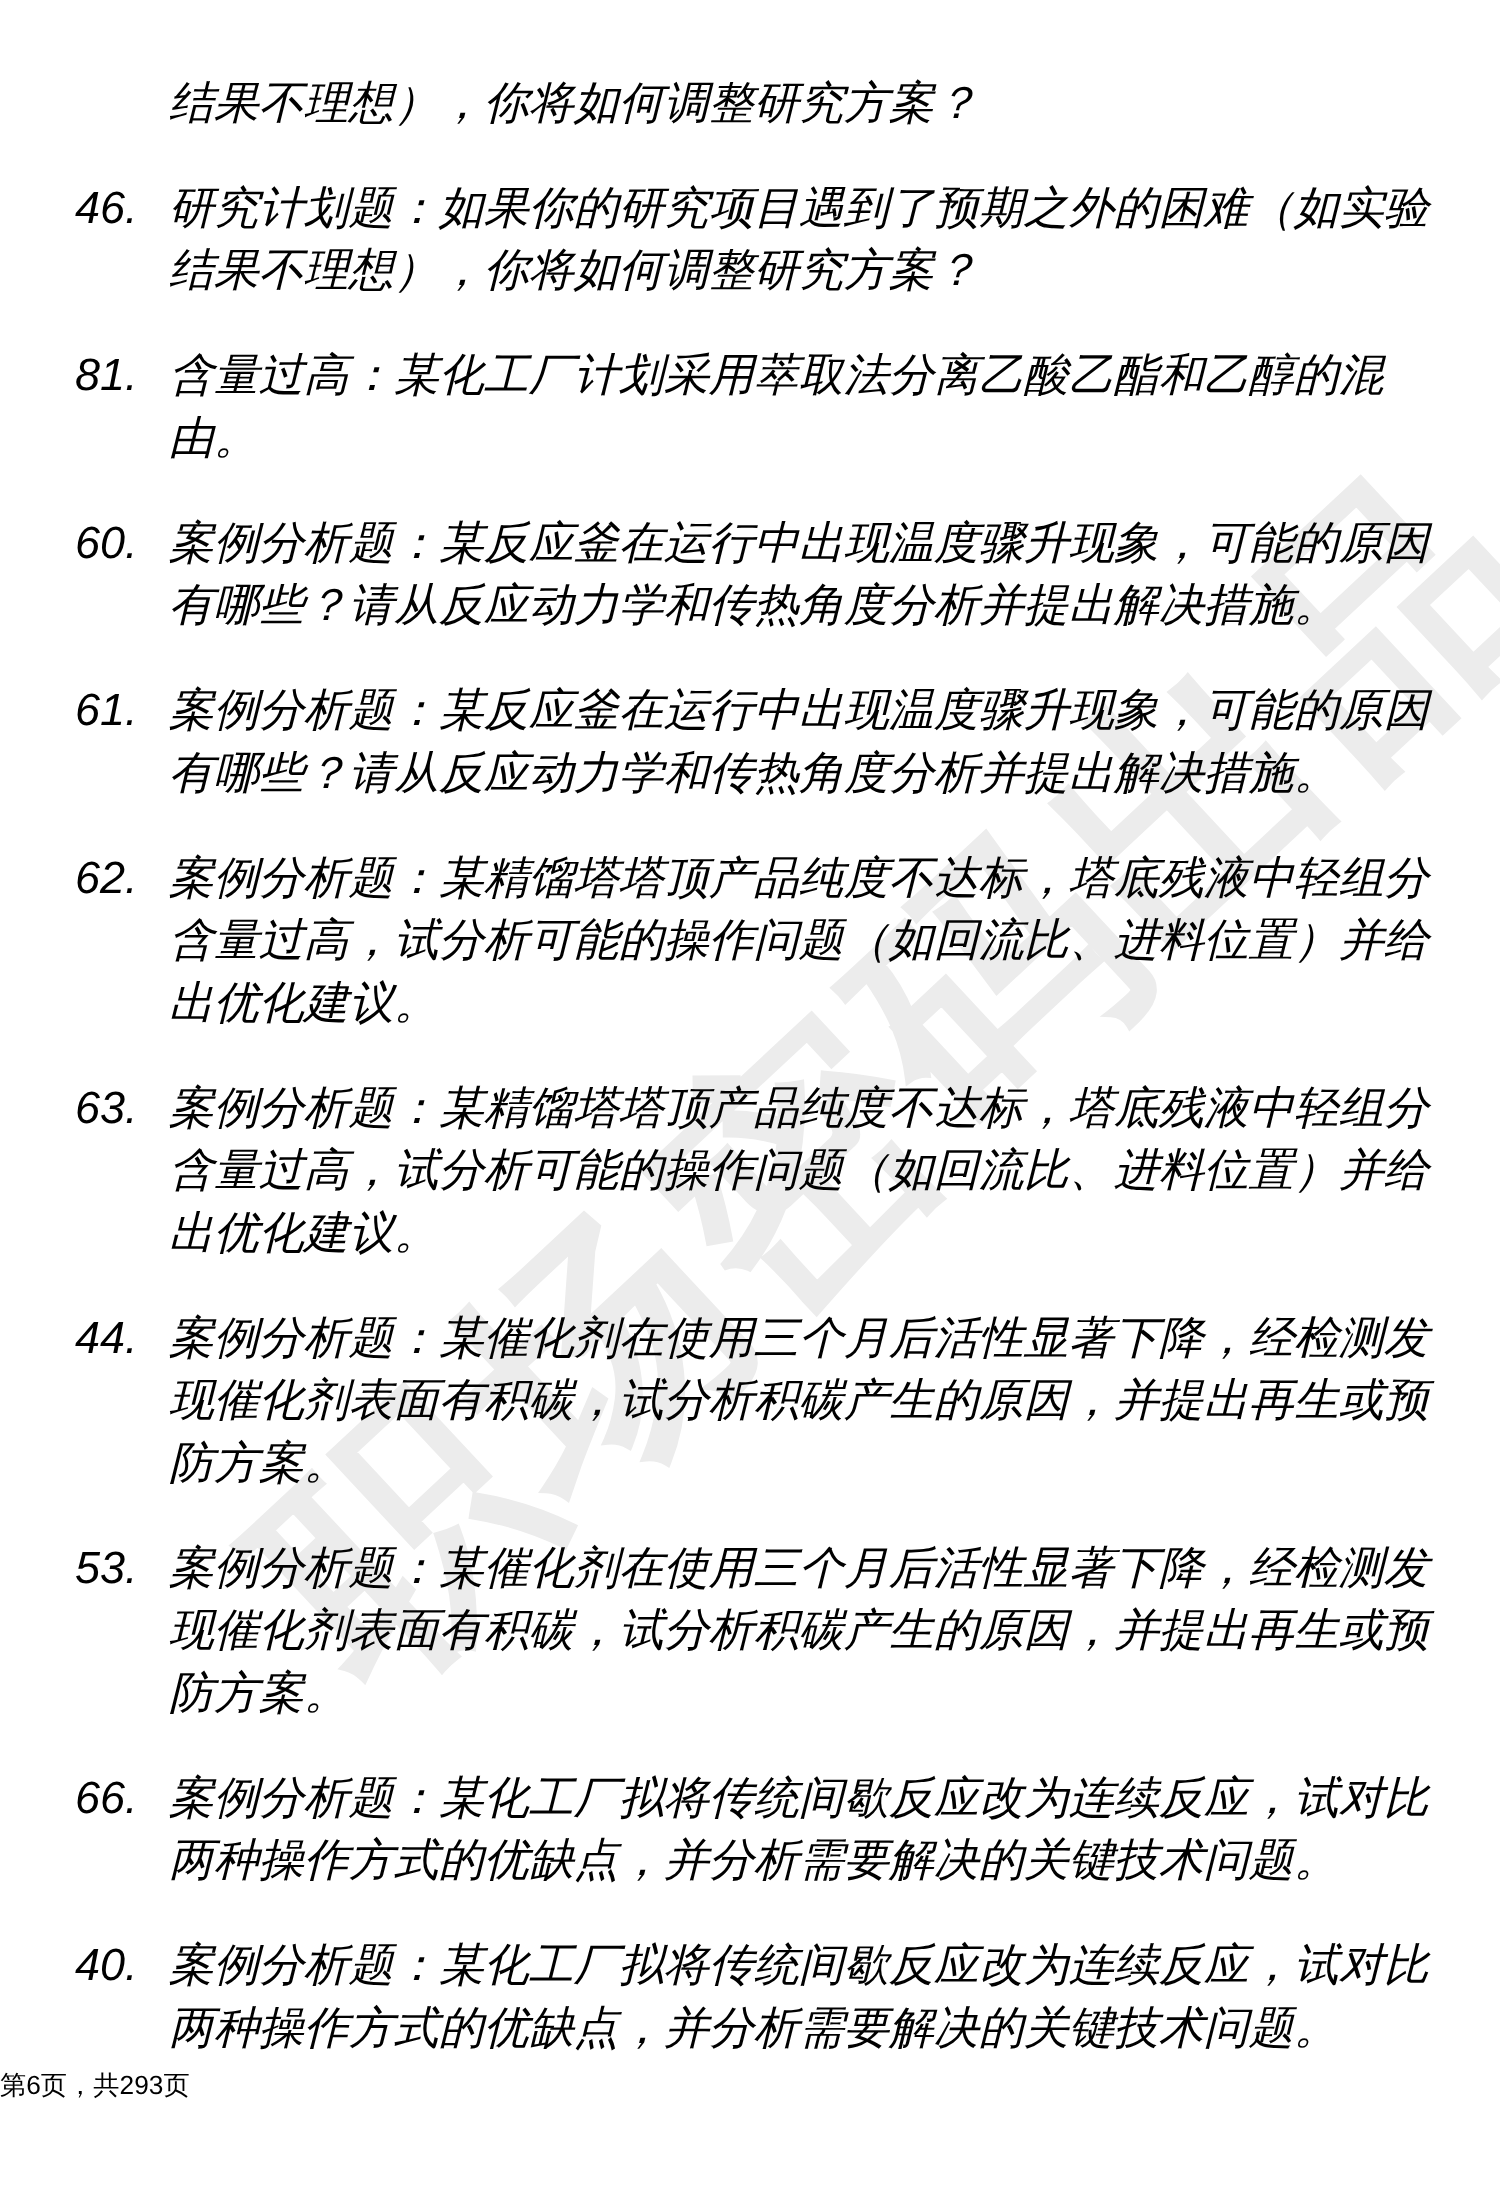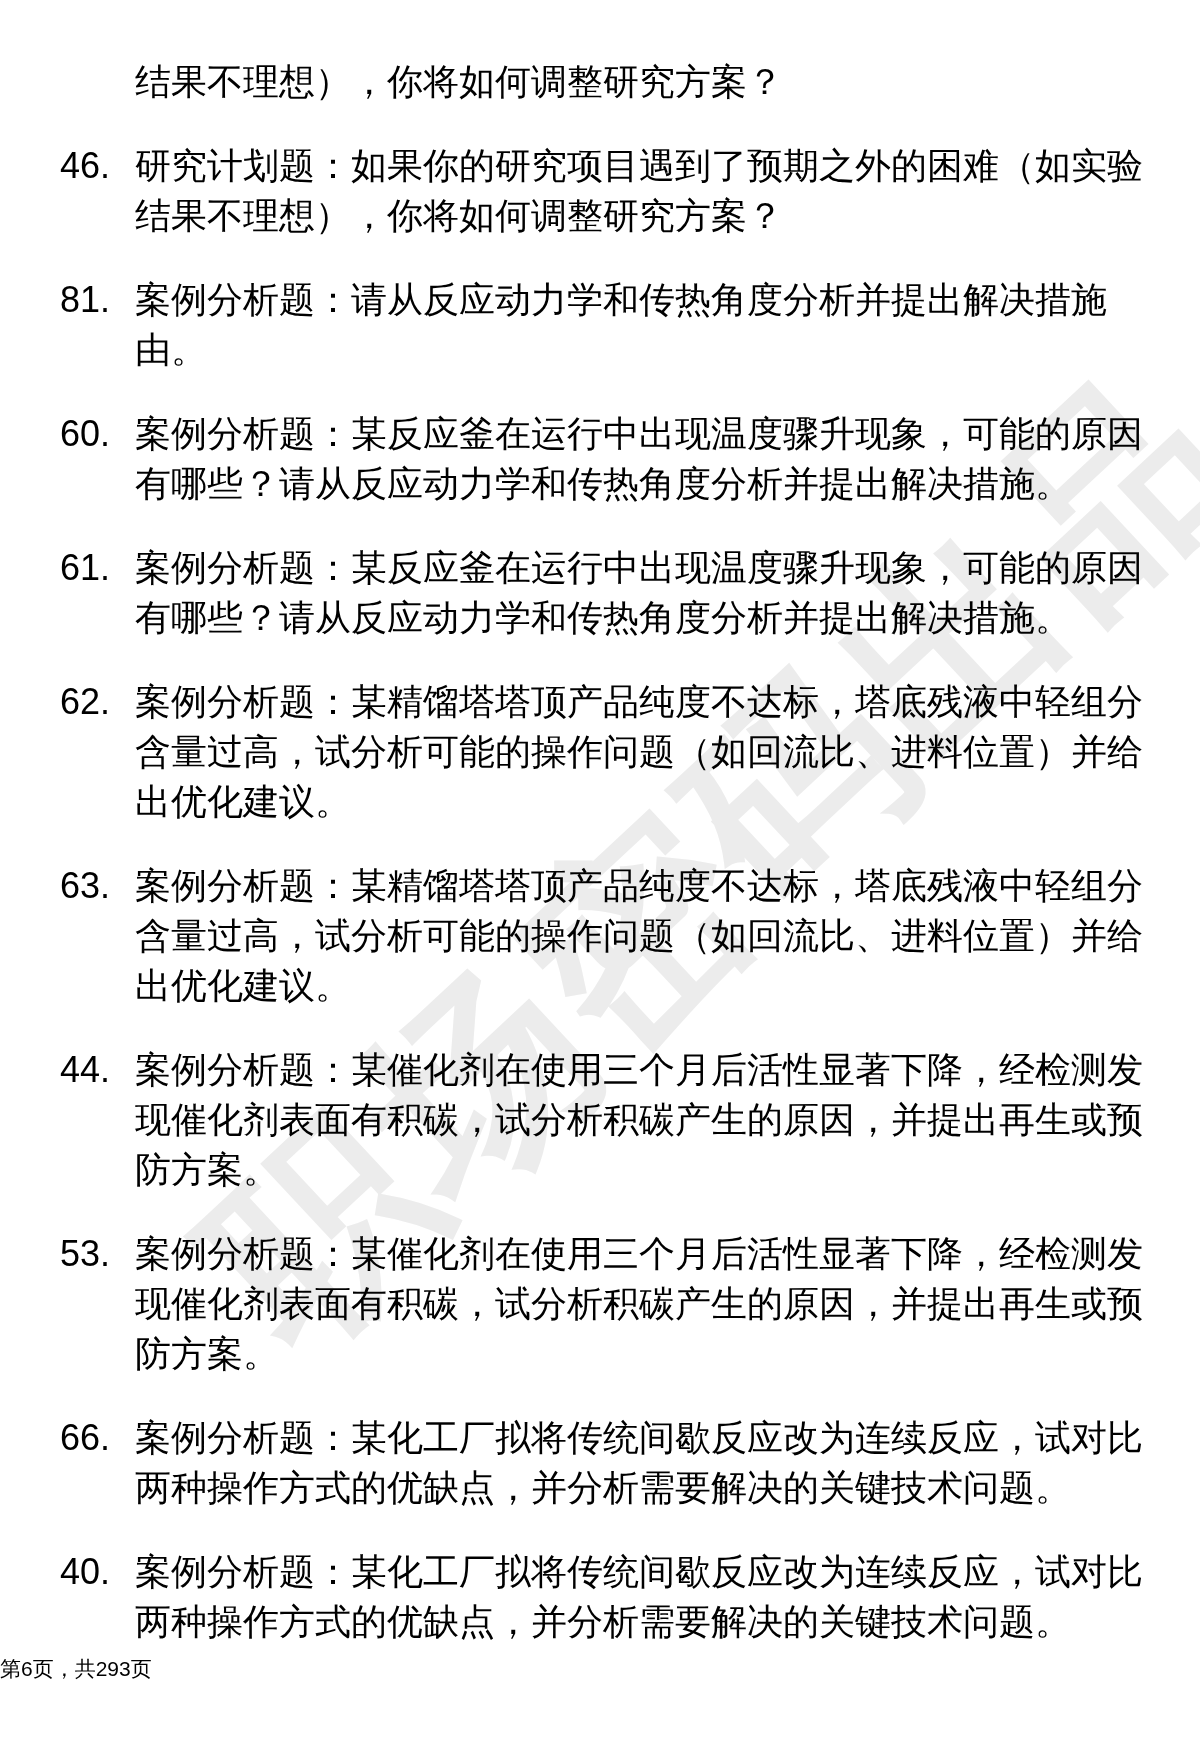--- a/index.html
+++ b/index.html
@@ -27,20 +27,21 @@
     white-space: nowrap;
     z-index: 0;
     user-select: none;
   }
   .content {
     position: relative;
     z-index: 1;
     padding: 57px 36px 0 60px;
     box-sizing: border-box;
     width: 964px;
+    font-style: italic;
   }
   .item {
     display: flex;
     align-items: flex-start;
     margin: 0 0 34px 0;
   }
   .item:last-of-type { margin-bottom: 0; }
   .num {
     flex: 0 0 75px;
     width: 75px;
@@ -83,21 +84,21 @@
     <div class="num">46.</div>
     <div class="qtext">
       <div class="line">研究计划题：如果你的研究项目遇到了预期之外的困难（如实验</div>
       <div class="line">结果不理想），你将如何调整研究方案？</div>
     </div>
   </div>
 
   <div class="item">
     <div class="num">81.</div>
     <div class="qtext">
-      <div class="line">案例分析题：请从反应动力学和传热角度分析并提出解决措施</div>
+      <div class="line">含量过高：某化工厂计划采用萃取法分离乙酸乙酯和乙醇的混</div>
       <div class="line">由。</div>
     </div>
   </div>
 
   <div class="item">
     <div class="num">60.</div>
     <div class="qtext">
       <div class="line">案例分析题：某反应釜在运行中出现温度骤升现象，可能的原因</div>
       <div class="line">有哪些？请从反应动力学和传热角度分析并提出解决措施。</div>
     </div>

